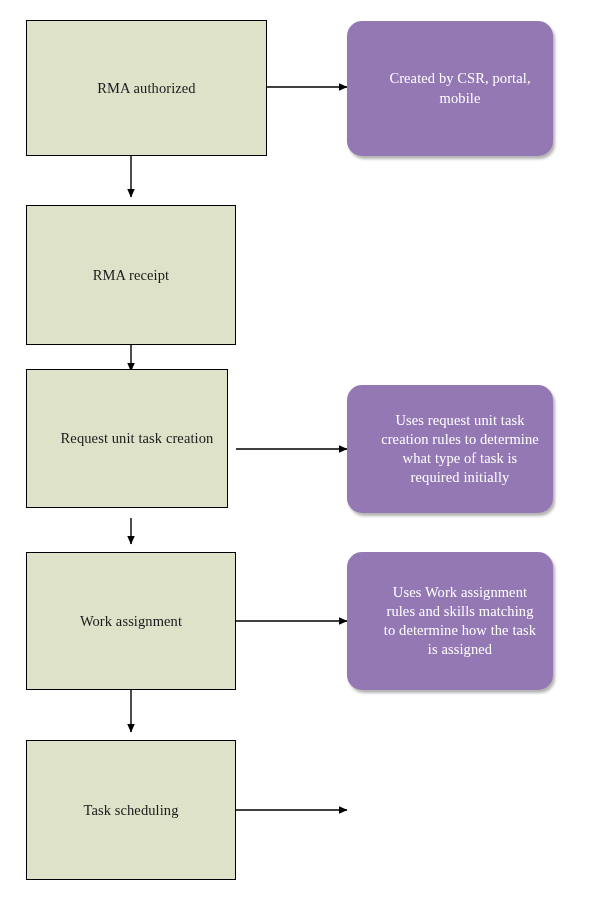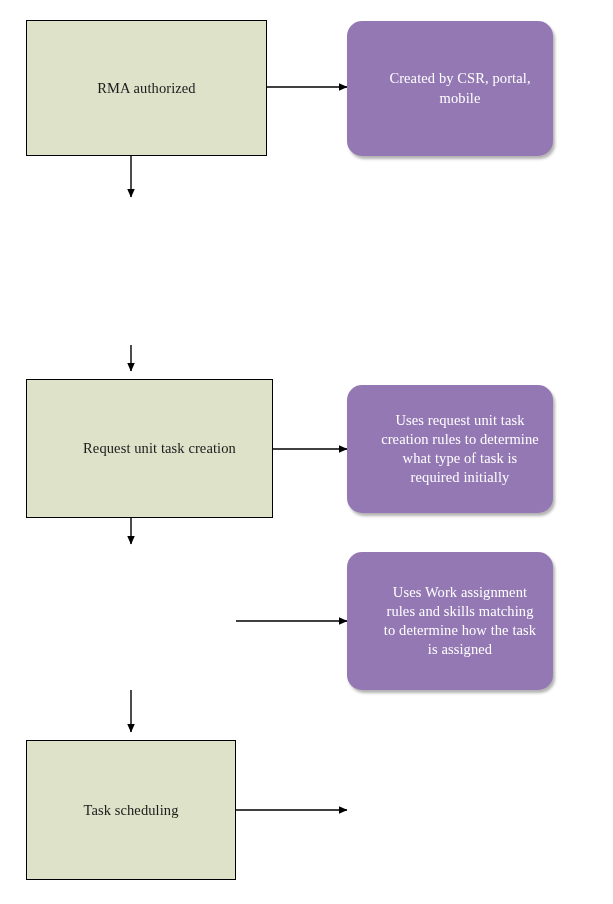--- a/index.html
+++ b/index.html
@@ -110,25 +110,31 @@
     </g>
     <g>
       <line x1="236" y1="810" x2="347" y2="810" stroke="#000000" stroke-width="1.4" marker-end="url(#arrowhead)"></line>
     </g>
   </svg>
 
   <div class="process-box" style="left:26px; top:20px; width:241px; height:136px;">
     <span class="process-label">RMA authorized</span>
   </div>
 
+  <div class="process-box" style="left:26px; top:205px; width:210px; height:140px;">
+    <span class="process-label">RMA receipt</span>
+  </div>
 
-  <div class="process-box" style="left:26px; top:379px; width:247px; height:139px;padding-left:20px;">
+  <div class="process-box" style="left:26px; top:369px; width:202px; height:139px;padding-left:20px;">
     <span class="process-label">Request unit task creation</span>
   </div>
 
+  <div class="process-box" style="left:26px; top:552px; width:210px; height:138px;">
+    <span class="process-label">Work assignment</span>
+  </div>
 
   <div class="process-box" style="left:26px; top:740px; width:210px; height:140px;">
     <span class="process-label">Task scheduling</span>
   </div>
 
   <div class="note-box" style="left:347px; top:21px; width:206px; height:135px;">
     <span class="note-label">Created by CSR, portal, mobile</span>
   </div>
 
   <div class="note-box" style="left:347px; top:385px; width:206px; height:128px;">

